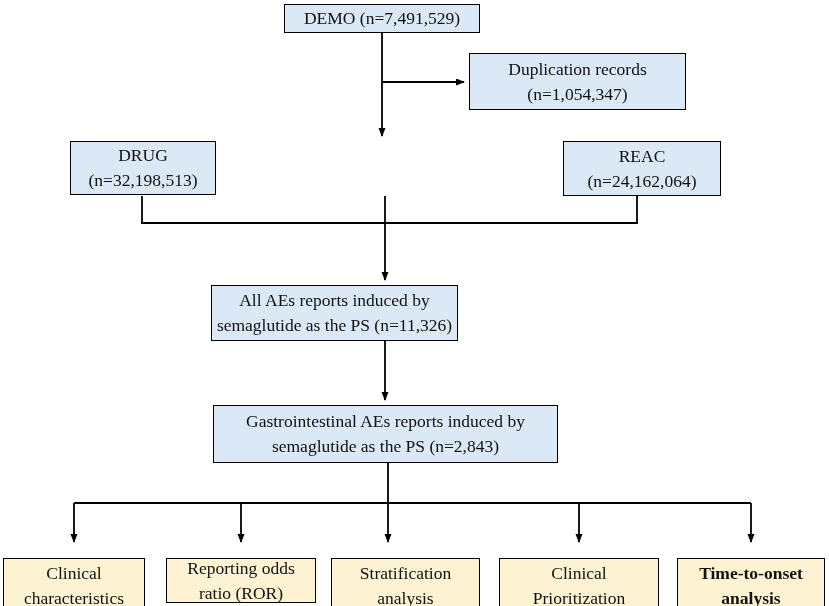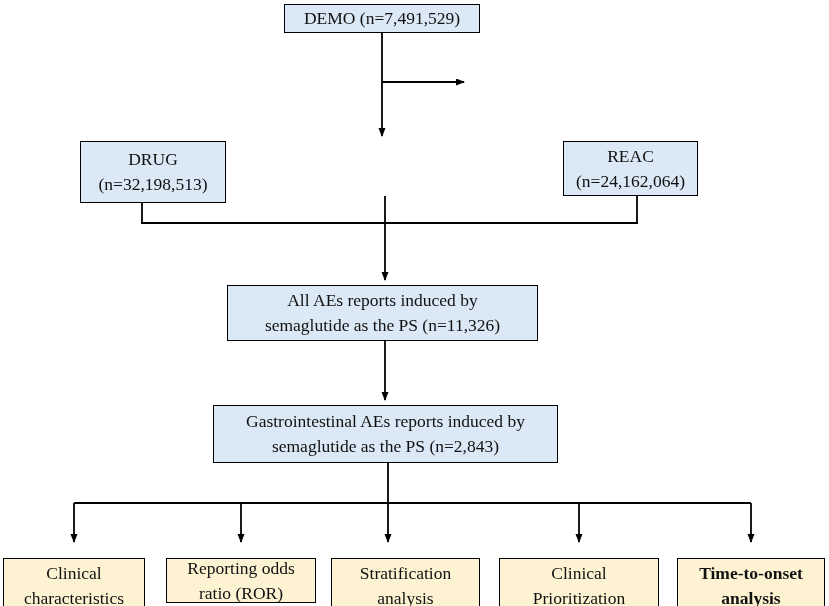--- a/index.html
+++ b/index.html
@@ -65,29 +65,31 @@
     <line class="wire" x1="74" y1="503" x2="751" y2="503"></line>
 
     <line class="wire" x1="74" y1="503" x2="74" y2="542" marker-end="url(#arrow)"></line>
     <line class="wire" x1="241" y1="503" x2="241" y2="542" marker-end="url(#arrow)"></line>
     <line class="wire" x1="579" y1="503" x2="579" y2="542" marker-end="url(#arrow)"></line>
     <line class="wire" x1="751" y1="503" x2="751" y2="542" marker-end="url(#arrow)"></line>
   </svg>
 
   <div class="node blue" style="left:284px;top:4px;width:196px;height:29px;">DEMO (n=7,491,529)</div>
 
+  <div class="node blue" style="left:469px;top:53px;width:217px;height:57px;">Duplication records
+(n=1,054,347)</div>
 
-  <div class="node blue" style="left:80px;top:141px;width:146px;height:62px;">DRUG
+  <div class="node blue" style="left:70px;top:141px;width:146px;height:54px;">DRUG
 (n=32,198,513)</div>
 
 
-  <div class="node blue" style="left:563px;top:141px;width:135px;height:55px;">REAC
+  <div class="node blue" style="left:563px;top:141px;width:158px;height:55px;">REAC
 (n=24,162,064)</div>
 
-  <div class="node blue" style="left:227px;top:285px;width:311px;height:56px;">All AEs reports induced by
+  <div class="node blue" style="left:211px;top:285px;width:247px;height:56px;">All AEs reports induced by
 semaglutide as the PS (n=11,326)</div>
 
   <div class="node blue" style="left:213px;top:405px;width:345px;height:58px;">Gastrointestinal AEs reports induced by
 semaglutide as the PS (n=2,843)</div>
 
   <div class="node cream" style="left:3px;top:547px;width:142px;height:55px;">Clinical
 characteristics</div>
 
   <div class="node cream" style="left:166px;top:547px;width:150px;height:45px;">Reporting odds
 ratio (ROR)</div>

